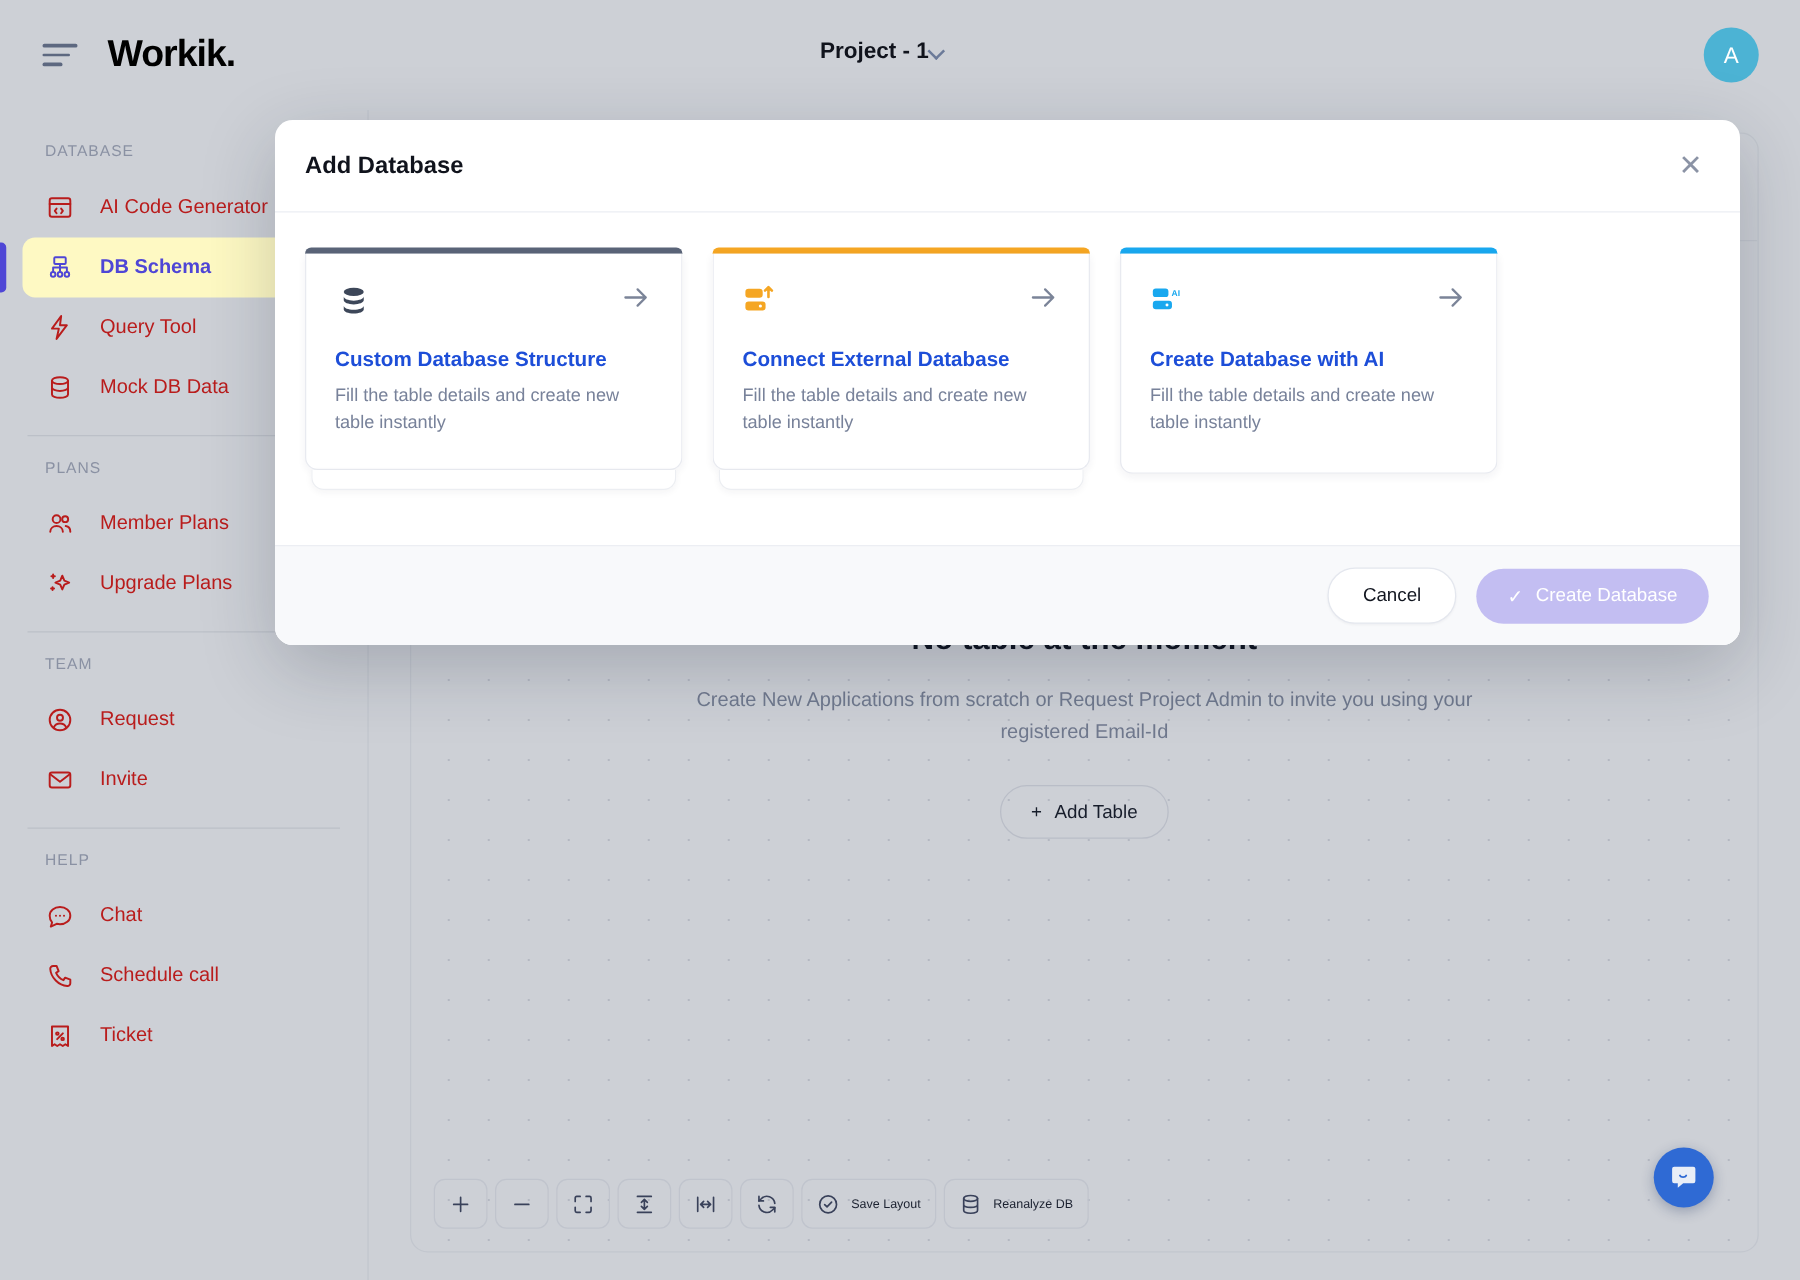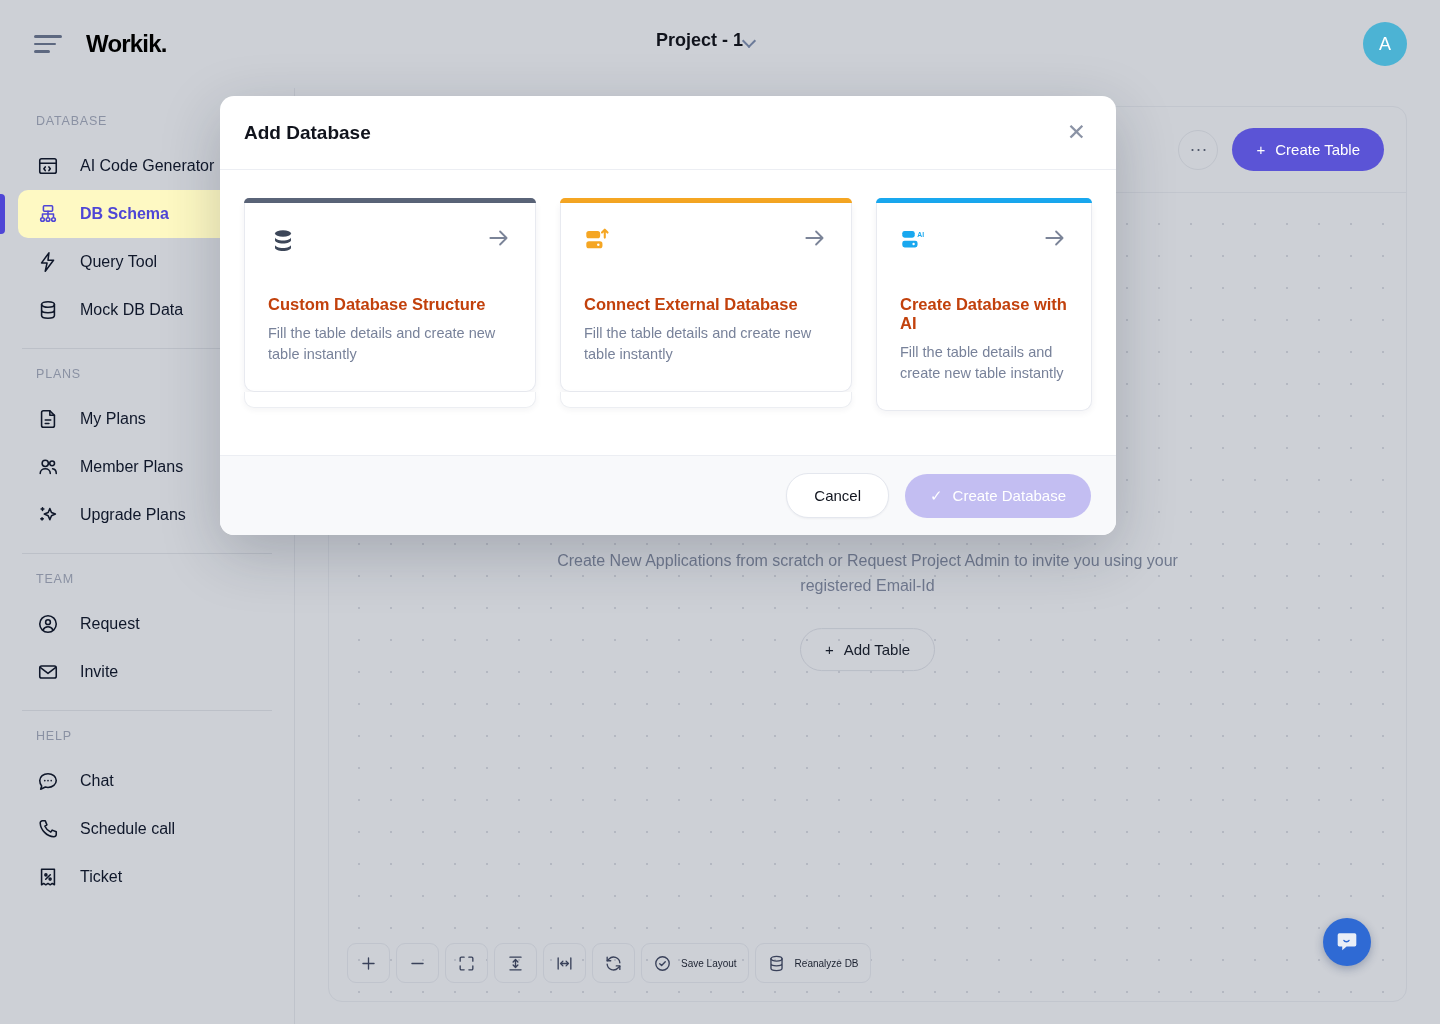--- a/index.html
+++ b/index.html
@@ -17,21 +17,21 @@
     background: #cdd0d6;
     display: flex; align-items: center;
   }
   .hamburger { margin-left: 34px; width: 28px; height: 20px;
     display: flex; flex-direction: column; justify-content: center; gap: 5px; cursor: pointer; }
   .hamburger i { display: block; height: 2.5px; background: #5d6880; border-radius: 2px; }
   .hamburger i:nth-child(1) { width: 28px; }
   .hamburger i:nth-child(2) { width: 22px; }
   .hamburger i:nth-child(3) { width: 16px; }
   .brand {
-    margin-left: 24px; font-size: 24px; font-weight: 700; color: #000;
+    margin-left: 24px; font-size: 30px; font-weight: 700; color: #000;
     letter-spacing: -0.8px;
   }
   .proj {
     position: absolute; left: 656px; top: 30px;
     display: flex; align-items: center; 
     font-size: 18px; font-weight: 600; color: #10131c; cursor: pointer;
   }
   .chev { width: 12px; height: 12px; position: relative; }
   .chev::before {
     content: ""; position: absolute; left: 1px; top: 1px;
@@ -57,21 +57,21 @@
   }
   .sect-label {
     font-size: 12.5px; font-weight: 500; color: #8a91a3;
     letter-spacing: 0.8px; padding-left: 36px; margin-bottom: 14px;
   }
   .nav-item {
     position: relative;
     height: 48px; margin: 0 16px 0 18px;
     display: flex; align-items: center; gap: 20px;
     padding-left: 18px; border-radius: 10px;
-    font-size: 16px; color: #0f172a; cursor: pointer;
+    font-size: 16px; color: #b91c1c; cursor: pointer;
   }
   .nav-item.active { background: #fef9c3; color: #4f46d6; font-weight: 600; }
   .nav-item.active::before {
     content: ""; position: absolute; left: -18px; top: 4px;
     width: 5px; height: 40px; background: #4f46d6; border-radius: 0 4px 4px 0;
   }
   .nav-item .ico { width: 24px; height: 24px; flex: 0 0 24px;
     display: flex; align-items: center; justify-content: center; }
   .nav-item .ico svg { width: 22px; height: 22px; stroke: currentColor;
     fill: none; stroke-width: 1.7; stroke-linecap: round; stroke-linejoin: round; }
@@ -149,21 +149,21 @@
     stroke-width: 1.7; stroke-linecap: round; stroke-linejoin: round; }
   .chat-fab {
     position: absolute; right: 35px; bottom: 35px;
     width: 48px; height: 48px; border-radius: 50%; background: #2f6ad4;
     display: flex; align-items: center; justify-content: center; cursor: pointer;
     box-shadow: 0 3px 10px rgba(20,40,90,.3);
   }
 
   
   .modal {
-    position: absolute; left: 220px; top: 96px; width: 896px;
+    position: absolute; left: 220px; top: 96px; width: 1172px;
     background: #fff; border-radius: 14px;
     box-shadow: 0 18px 60px rgba(25,30,50,.22);
     overflow: hidden;
   }
   .modal-head {
     height: 74px; display: flex; align-items: center; justify-content: space-between;
     padding: 0 30px 0 24px; border-bottom: 1px solid #eceef3;
   }
   .modal-title { font-size: 19px; font-weight: 700; color: #10131c; }
   .modal-close { font-size: 23px; color: #8b93a5; cursor: pointer; line-height: 1; }
@@ -182,21 +182,21 @@
   .card-shadow {
     margin: 0 auto; width: 292px; height: 16px;
     background: #fff; border: 1px solid #eceef2; border-top: none;
     border-radius: 0 0 10px 10px;
     box-shadow: 0 2px 6px rgba(30,35,60,.05);
   }
   .card-row { display: flex; align-items: flex-start; justify-content: space-between; }
   .card-icon { width: 34px; height: 34px; display: flex; align-items: center; }
   .arrow-ico { width: 26px; height: 26px; stroke: #7b8498; fill: none;
     stroke-width: 1.7; stroke-linecap: round; stroke-linejoin: round; }
-  .card-title { font-size: 16.5px; font-weight: 700; color: #c2410c; margin-top: 36px; }
+  .card-title { font-size: 16.5px; font-weight: 700; color: #1d4ed8; margin-top: 20px; }
   .card-desc { font-size: 14.5px; color: #78829a; line-height: 21px; margin-top: 9px; }
 
   .modal-foot {
     background: #f8f9fb; border-top: 1px solid #eceef3;
     height: 80px; display: flex; align-items: center; justify-content: flex-end;
     gap: 16px; padding: 0 25px;
   }
   .btn-cancel {
     background: #fff; border: 1px solid #e4e7ee; border-radius: 22px;
     padding: 13px 27px; font-size: 15px; color: #11151f; cursor: pointer;
@@ -265,29 +265,20 @@
             <ellipse cx="12" cy="6" rx="7" ry="3"></ellipse>
             <path d="M5 6v12c0 1.7 3.1 3 7 3s7-1.3 7-3V6M5 12c0 1.7 3.1 3 7 3s7-1.3 7-3"></path>
           </svg>
         </span>
       <span>Mock DB Data</span>
     </div>
 
     <div class="divider"></div>
 
     <div class="sect-label">PLANS</div>
-    <div class="nav-item">
-      <span class="ico">
-          <svg viewBox="0 0 24 24">
-            <path d="M14 3H7a2 2 0 0 0-2 2v14a2 2 0 0 0 2 2h10a2 2 0 0 0 2-2V8z"></path>
-            <path d="M14 3v5h5M9 13h6M9 17h4"></path>
-          </svg>
-        </span>
-      <span>My Plans</span>
-    </div>
     <div class="nav-item">
       <span class="ico">
           <svg viewBox="0 0 24 24">
             <circle cx="9" cy="8" r="3.4"></circle>
             <circle cx="16.5" cy="8" r="2.6"></circle>
             <path d="M3.5 19c0-3 2.5-5 5.5-5s5.5 2 5.5 5M17 14c2.4.3 4 2.3 4 5"></path>
           </svg>
         </span>
       <span>Member Plans</span>
     </div>

